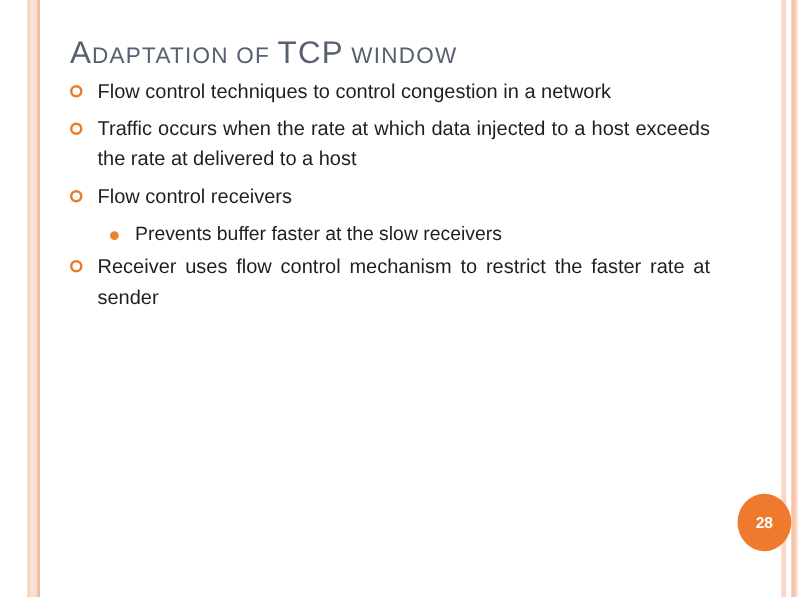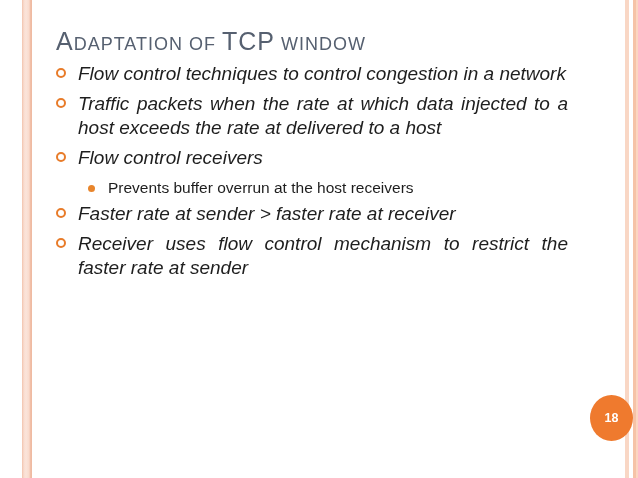--- a/index.html
+++ b/index.html
@@ -48,23 +48,22 @@
 
   
   .bullets {
     position: absolute; left: 36px; top: 62px;
     width: 512px;
     margin: 0; padding: 0; list-style: none;
     color: #1e1e1e;
   }
   li.l1 {
     display: flex;
-    font-size: 19px; line-height: 24.5px;
+    font-size: 16px; line-height: 24.5px;
     margin: 0 0 5px 0;
-    font-style: italic;
   }
   li.l2 {
     display: flex;
     font-size: 15.5px; line-height: 26px;
     margin: 0 0 1px 32px;
   }
   .marker-col { flex: 0 0 22px; width: 22px; }
   .dot-col    { flex: 0 0 20px; width: 20px; }
   .ring {
     display: block; width: 6px; height: 6px;
@@ -103,45 +102,39 @@
     <li class="l1 justify">
       <span class="marker-col">
           <span class="ring"></span>
         </span>
       <span class="btext">Flow control techniques to control congestion in a network</span>
     </li>
     <li class="l1 justify">
       <span class="marker-col">
           <span class="ring"></span>
         </span>
-      <span class="btext">Traffic packets when the rate at which data injected to a host exceeds the rate at delivered to a host</span>
+      <span class="btext">Traffic occurs when the rate at which data injected to a host exceeds the rate at delivered to a host</span>
     </li>
     <li class="l1">
       <span class="marker-col">
           <span class="ring"></span>
         </span>
       <span class="btext">Flow control receivers</span>
     </li>
     <li class="l2">
       <span class="dot-col">
           <span class="dot"></span>
         </span>
-      <span class="btext">Prevents buffer overrun at the host receivers</span>
-    </li>
-    <li class="l1">
-      <span class="marker-col">
-          <span class="ring"></span>
-        </span>
-      <span class="btext">Faster rate at sender &gt; faster rate at receiver</span>
+      <span class="btext">Prevents buffer faster at the slow receivers</span>
     </li>
     <li class="l1 justify">
       <span class="marker-col">
           <span class="ring"></span>
         </span>
       <span class="btext">Receiver uses flow control mechanism to restrict the faster rate at sender</span>
     </li>
   </ul>
 
   <div class="page-badge">
-    <span>18</span>
+    <span>28</span>
   </div>
 
 </div>
 
 </body></html>

